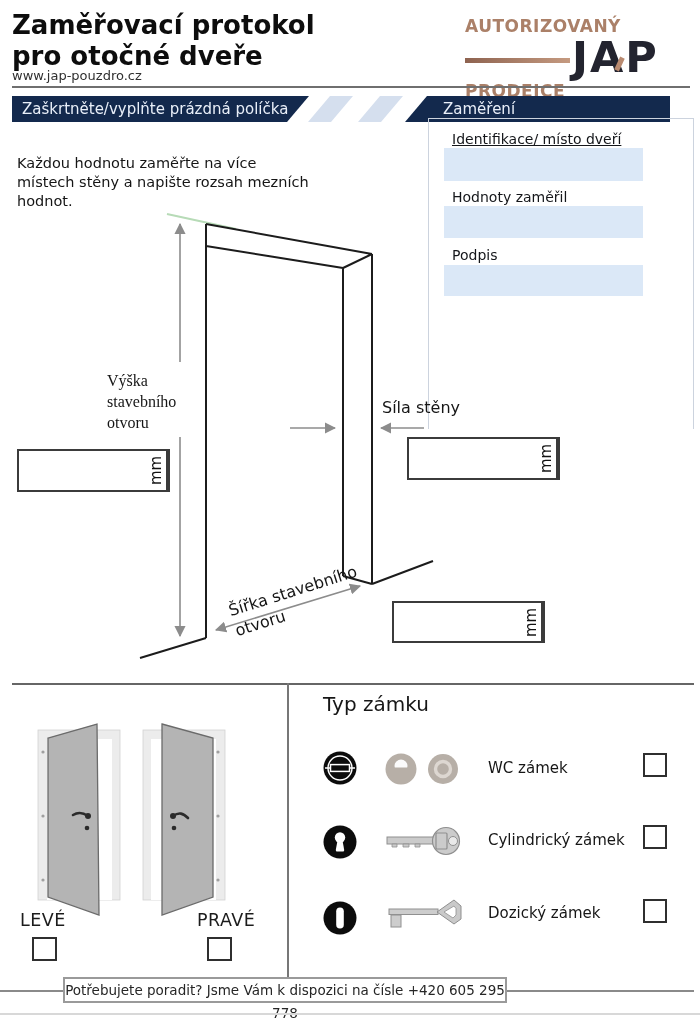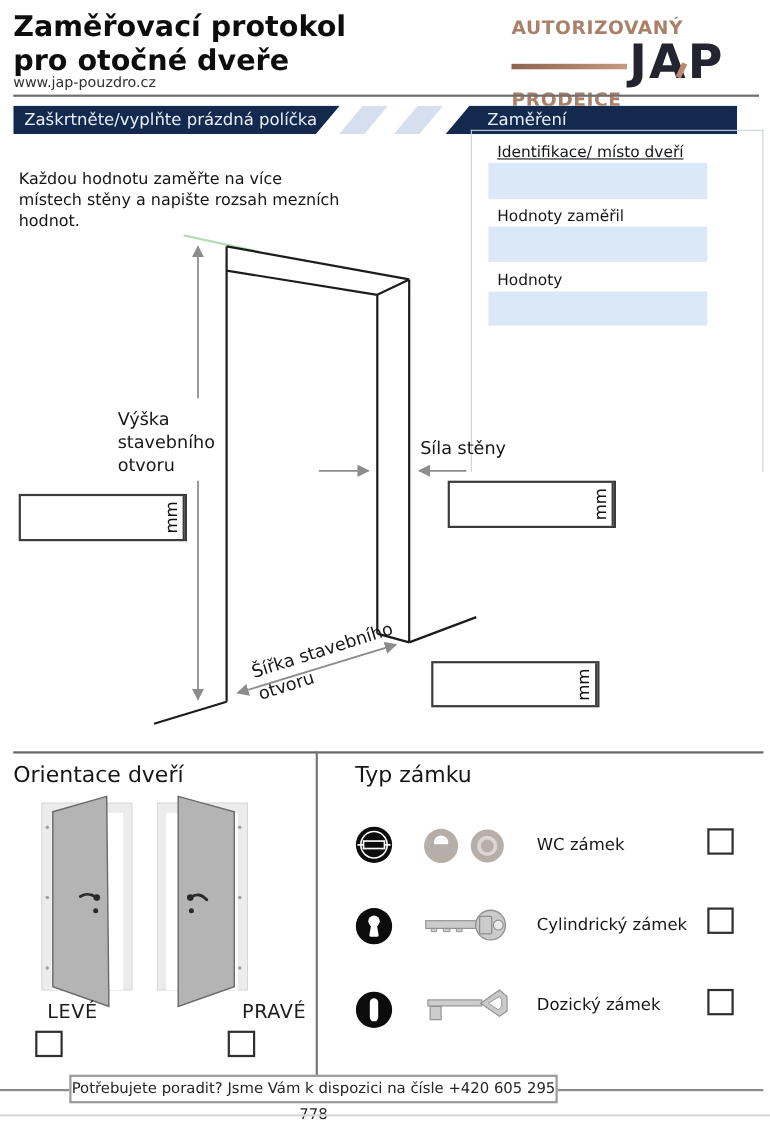--- a/index.html
+++ b/index.html
@@ -23,21 +23,21 @@
   .instructions{font-size:14.5px;line-height:19px;color:#151515;width:300px;}
   .panel{border:1px solid #ccd3de;border-bottom:none;}
   .field-label{font-size:14px;color:#14161a;white-space:nowrap;}
   .field-box{background:#dbe8f7;}
   .dim-label{font-size:16px;line-height:21px;color:#161616;white-space:nowrap;}
   .mbox{display:flex;background:#fff;border:2px solid #3b3b3b;box-sizing:border-box;}
   .mbox-input{flex:1;}
   .mbox-unit{width:21px;border-left:2px solid #3b3b3b;display:flex;align-items:center;justify-content:center;
              font-size:15px;color:#111;writing-mode:vertical-rl;transform:rotate(180deg);}
   .section-title{font-size:20px;color:#161616;white-space:nowrap;}
-  .door-label{font-size:17.5px;color:#1c1c1c;letter-spacing:.5px;margin-left:23px;}
+  .door-label{font-size:17.5px;color:#1c1c1c;letter-spacing:.5px;}
   .checkbox{background:#fff;border:2px solid #2f2f2f;box-sizing:border-box;}
   .lock-label{font-size:15px;color:#161616;white-space:nowrap;}
   .footer-rule{background:#8a8a8a;height:2px;}
   .footer-box{border:2px solid #9a9a9a;background:#fff;box-sizing:border-box;
               font-size:13.5px;line-height:23px;text-align:center;color:#262626;}
   .vdivider{background:#777;}
   .hdivider{background:#666;}
   .bottom-edge{background:#d8d8d8;}
 </style>
 </head>
@@ -66,41 +66,41 @@
     <div class="banner-label" style="left:431px;">Zaměření</div>
   </div>
 
   <div class="abs instructions" style="left:17px;top:128px;margin-top:26px;">Každou hodnotu zaměřte na více místech stěny a napište rozsah mezních hodnot.</div>
 
   <div class="abs panel" style="left:428px;top:118px;width:264px;height:310px;"></div>
   <div class="abs field-label" style="left:452px;top:131px;text-decoration:underline;">Identifikace/ místo dveří</div>
   <div class="abs field-box" style="left:444px;top:148px;width:199px;height:33px;"></div>
   <div class="abs field-label" style="left:452px;top:189px;">Hodnoty zaměřil</div>
   <div class="abs field-box" style="left:444px;top:206px;width:199px;height:32px;"></div>
-  <div class="abs field-label" style="left:452px;top:247px;">Hodnoty</div>
+  <div class="abs field-label" style="left:452px;top:247px;">Podpis</div>
   <div class="abs field-box" style="left:444px;top:265px;width:199px;height:31px;"></div>
 
   <svg class="abs" style="left:0;top:190px;" width="700" height="490" viewBox="0 190 700 490">
     <defs>
       <marker id="arr" viewBox="0 0 10 10" refX="9" refY="5" markerWidth="7" markerHeight="7" orient="auto-start-reverse">
         <path d="M0,0 L10,5 L0,10 z" fill="#8c8c8c"></path>
       </marker>
     </defs>
     <path d="M167,214 L236,229" stroke="#b7dbb7" stroke-width="2" fill="none"></path>
     <g stroke="#8c8c8c" stroke-width="1.6">
       <line x1="180" y1="362" x2="180" y2="224" marker-end="url(#arr)"></line>
       <line x1="180" y1="437" x2="180" y2="636" marker-end="url(#arr)"></line>
       <line x1="290" y1="428" x2="335" y2="428" marker-end="url(#arr)"></line>
       <line x1="424" y1="428" x2="381" y2="428" marker-end="url(#arr)"></line>
       <line x1="216" y1="630" x2="360" y2="586" marker-start="url(#arr)" marker-end="url(#arr)"></line>
     </g>
     <path d="M206,224 V638 M206,224 L372,254 M206,246 L343,268 M343,268 V576 M372,254 V584 M372,254 L343,268 M343,576 L372,584 M372,584 L433,561 M140,658 L206,638" stroke="#1c1c1c" stroke-width="2" fill="none"></path>
   </svg>
 
-  <div class="abs dim-label" style="left:107px;top:370px;">
+  <div class="abs dim-label" style="left:107px;top:370px;font-family:Liberation Serif, serif;">
     <div>Výška</div>
     <div>stavebního</div>
     <div>otvoru</div>
   </div>
   <div class="abs dim-label" style="left:382px;top:397px;">Síla stěny</div>
   <div class="abs dim-label" style="left:226px;top:601px;transform:rotate(-17.5deg);transform-origin:left top;">
     <div>Šířka stavebního</div>
     <div>otvoru</div>
   </div>
 
@@ -113,21 +113,20 @@
     <div class="mbox-unit">mm</div>
   </div>
   <div class="abs mbox" style="left:392px;top:601px;width:153px;height:42px;">
     <div class="mbox-input"></div>
     <div class="mbox-unit">mm</div>
   </div>
 
   <div class="abs hdivider" style="left:12px;top:683px;width:682px;height:1.5px;"></div>
   <div class="abs vdivider" style="left:287px;top:683px;width:1.5px;height:308px;"></div>
 
-  <div class="abs section-title" style="left:12px;top:692px;">Orientace dveří</div>
 
   <svg class="abs" style="left:10px;top:716px;" width="240" height="206" viewBox="10 716 240 206">
     <g>
       <rect x="38" y="730" width="82" height="170" fill="#ececec" stroke="#d2d2d2" stroke-width="0.8"></rect>
       <rect x="47" y="739" width="65" height="161" fill="#ffffff"></rect>
       <polygon points="48,738 97,724 99,915 48,897" fill="#b4b4b4" stroke="#6b6b6b" stroke-width="1.3"></polygon>
       <circle cx="43" cy="752" r="1.6" fill="#a0a0a0"></circle>
         <circle cx="43" cy="816" r="1.6" fill="#a0a0a0"></circle>
         <circle cx="43" cy="880" r="1.6" fill="#a0a0a0"></circle>
       <g>

